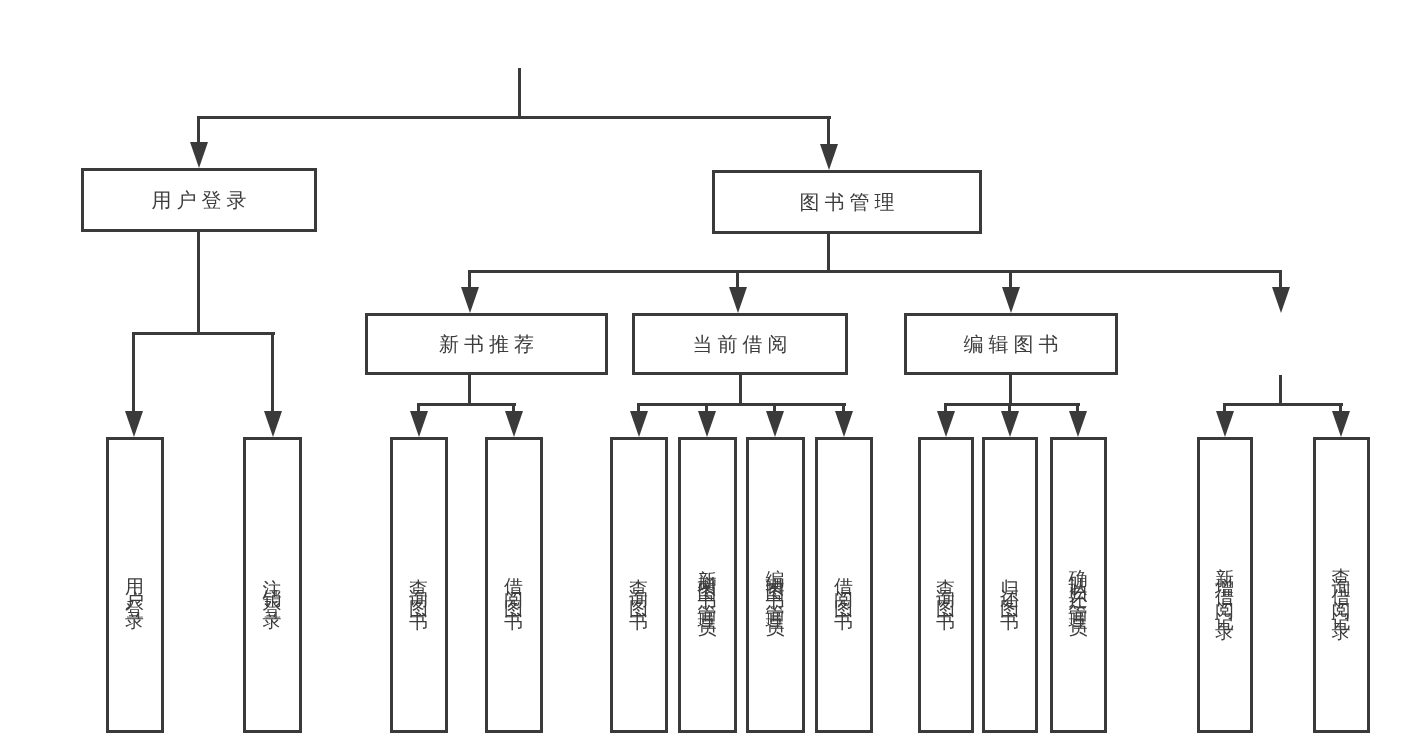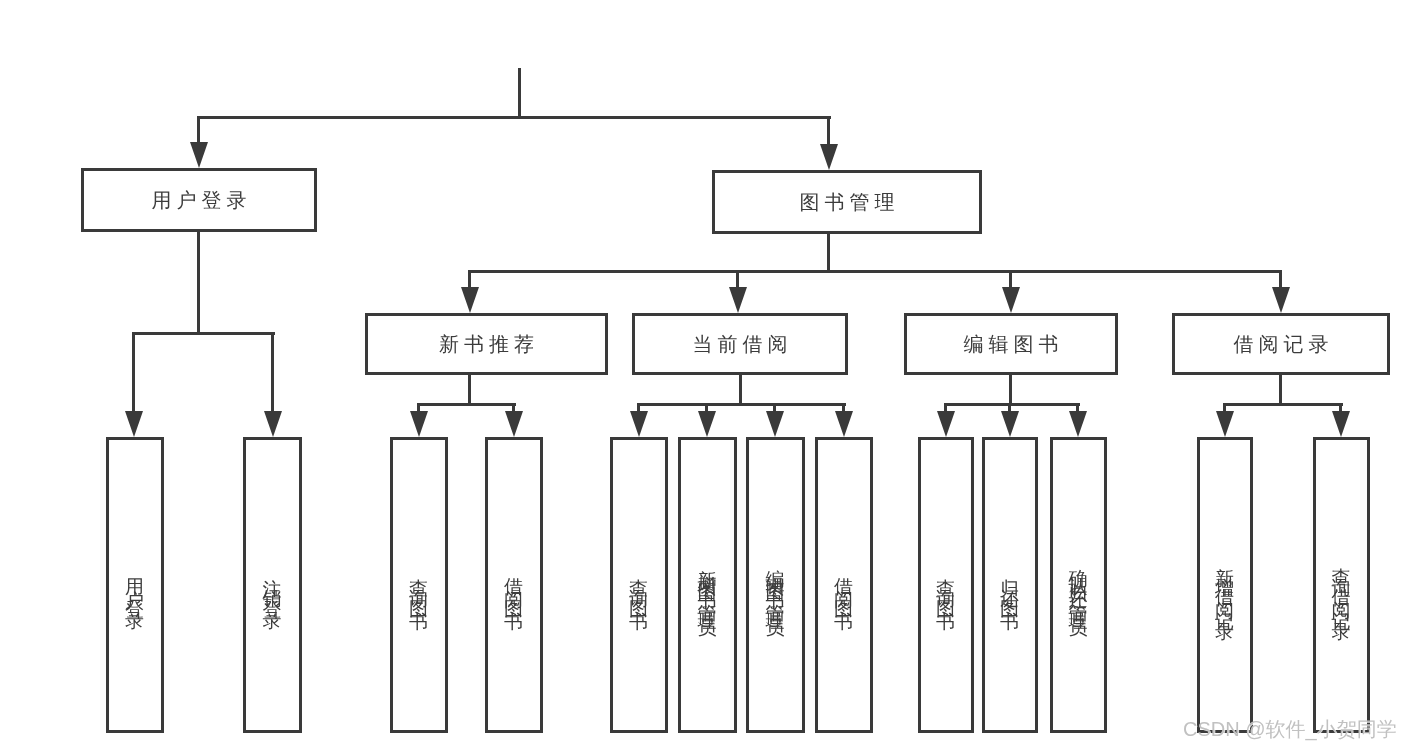--- a/index.html
+++ b/index.html
@@ -139,23 +139,20 @@
 
   <div class="box" style="left:365px;top:313px;width:243px;height:62px">
     <span class="hlabel">新书推荐</span>
   </div>
   <div class="box" style="left:632px;top:313px;width:216px;height:62px">
     <span class="hlabel">当前借阅</span>
   </div>
   <div class="box" style="left:904px;top:313px;width:214px;height:62px">
     <span class="hlabel">编辑图书</span>
   </div>
-  <div class="box" style="left:1172px;top:313px;width:218px;height:62px">
-    <span class="hlabel">借阅记录</span>
-  </div>
 
   <div class="box" style="left:106px;top:437px;width:58px;height:296px">
     <span class="vlabel">用户登录</span>
   </div>
   <div class="box" style="left:243px;top:437px;width:59px;height:296px">
     <span class="vlabel">注销登录</span>
   </div>
   <div class="box" style="left:390px;top:437px;width:58px;height:296px">
     <span class="vlabel">查询图书</span>
   </div>
@@ -183,15 +180,14 @@
   <div class="box" style="left:1050px;top:437px;width:57px;height:296px">
     <span class="vlabel tight">确认归还（管理员）</span>
   </div>
   <div class="box" style="left:1197px;top:437px;width:56px;height:296px">
     <span class="vlabel">新增借阅记录</span>
   </div>
   <div class="box" style="left:1313px;top:437px;width:57px;height:296px">
     <span class="vlabel">查询借阅记录</span>
   </div>
 
-  <div class="watermark">CSDN @软件_小贺同学</div>
 
 </div>
 
 </body></html>

